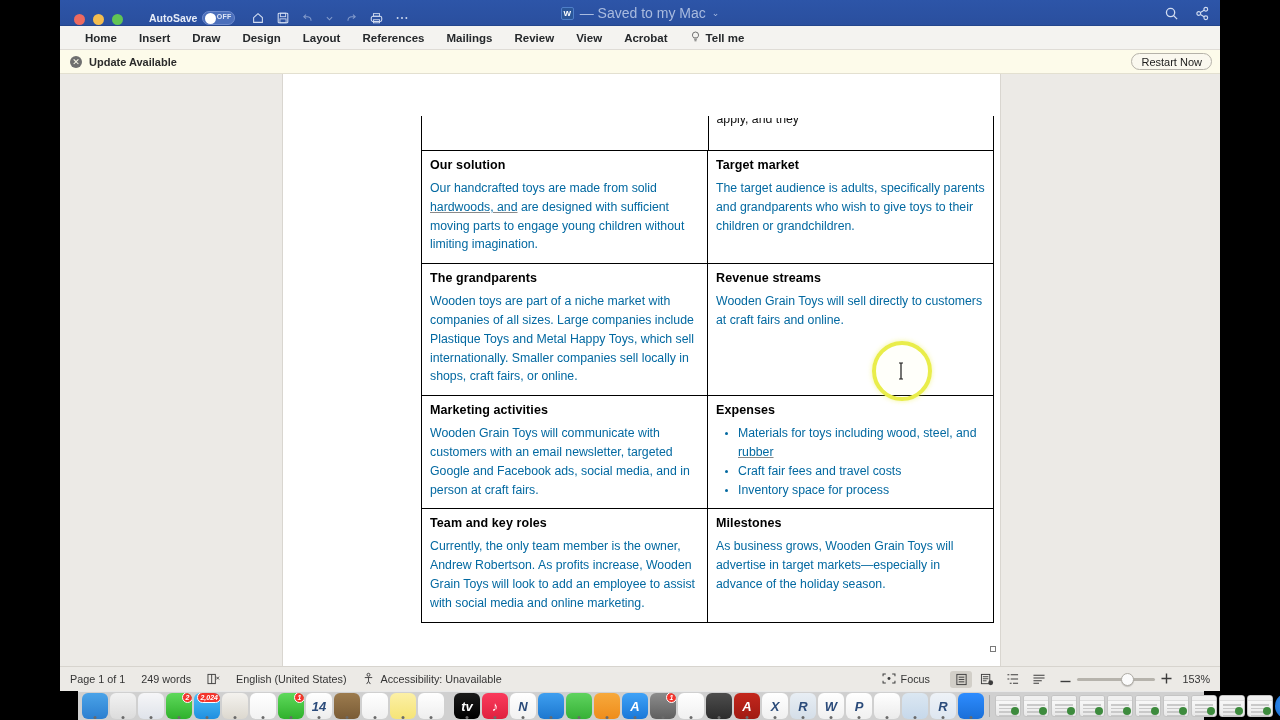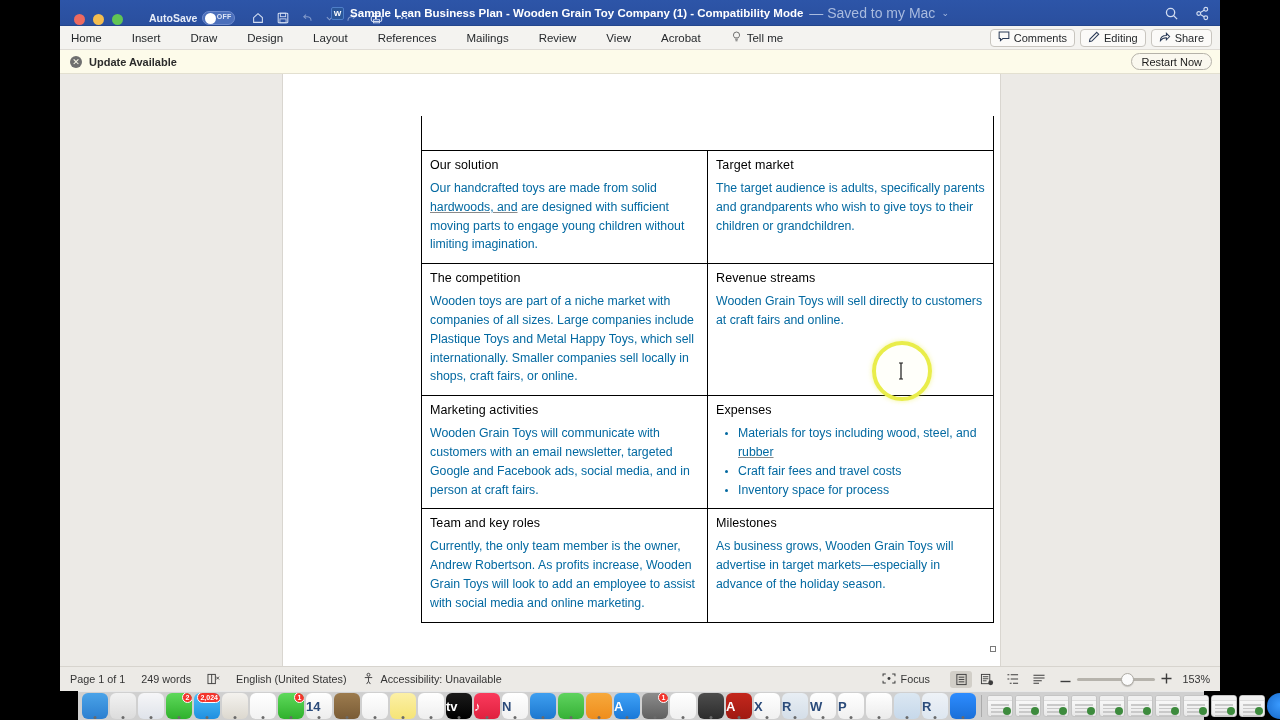--- a/index.html
+++ b/index.html
@@ -93,21 +93,21 @@
   }
 
   
   .ribbon {
     height: 24px;
     background: #f4f3f0;
     border-bottom: 1px solid #dfdcd6;
     display: flex; align-items: center;
     position: relative;
   }
-  .tabs { display: flex; align-items: center; gap: 8px; }
+  .tabs { display: flex; align-items: center; padding-left: 14px; gap: 0; font-weight: bold; }
   .tab {
     font-size: 11.5px; color: #25282b;
     padding: 2px 11px; border-radius: 3px;
     white-space: nowrap; cursor: default;
   }
   .tab.tellme { display: flex; align-items: center; gap: 5px; }
   .ribbon-right {
     position: absolute; right: 8px; display: flex; align-items: center; gap: 5px;
   }
   .rbtn {
@@ -175,21 +175,21 @@
     border-collapse: collapse;
     table-layout: fixed;
   }
   .biz-table td {
     border: 1px solid #000;
     vertical-align: top;
     padding: 7px 8px 9px 8px;
     width: 50%;
   }
   .cell-h {
-    font-size: 12.5px; font-weight: normal; color: #000;
+    font-size: 12.5px; font-weight: bold; color: #000;
     margin-bottom: 7px; letter-spacing: .1px;
   }
   .cell-b {
     font-size: 12.3px; color: #0369a1; line-height: 18.8px;
   }
   .cell-b u { text-decoration: underline; text-decoration-color: #8a8a8a; }
   .cell-b ul { margin: 0; padding-left: 22px; }
   .cell-b li { margin-bottom: 0px; line-height: 18.8px; }
   .cell-b li::marker { font-size: 10px; }
 
@@ -283,24 +283,25 @@
     background: rgba(226,226,226,.92);
     border-top: 1px solid rgba(255,255,255,.5);
     display: flex; align-items: center;
     padding: 0 4px;
     gap: 2px;
   }
   .dock-icon {
     width: 26px; height: 26px;
     border-radius: 6px;
     position: relative;
-    display: flex; align-items: center; justify-content: flex-start;
+    display: flex; align-items: center; justify-content: center;
     font-size: 12px; color: #fff; font-weight: bold;
     flex: 0 0 auto;
     overflow: hidden;
+    font-style: italic;
   }
   .dock-icon .glyph { font-size: 13px; line-height: 1; }
   .badge {
     position: absolute; top: -1px; right: -1px;
     min-width: 11px; height: 11px; padding: 0 2px;
     border-radius: 6px; background: #f4342c;
     color: #fff; font-size: 7px; font-weight: bold;
     display: flex; align-items: center; justify-content: center;
     border: 1px solid #fff;
   }
@@ -389,21 +390,20 @@
           <svg width="14" height="6" viewBox="0 0 16 6">
               <circle cx="3" cy="3" r="1.1" fill="currentColor"></circle>
               <circle cx="8" cy="3" r="1.1" fill="currentColor"></circle>
               <circle cx="13" cy="3" r="1.1" fill="currentColor"></circle>
             </svg>
         </span>
       </div>
 
       <div class="doc-title">
         <span class="wicon">W</span>
-        <span class="ttl">Sample Lean Business Plan - Wooden Grain Toy Company (1)  -  Compatibility Mode</span>
         <span class="sub">— Saved to my Mac</span>
         <span class="chev">⌄</span>
       </div>
 
       <div class="tb-right">
         <span class="tb-icon">
           <svg width="15" height="15" viewBox="0 0 16 16">
               <circle cx="7" cy="7" r="4.4" fill="none" stroke="currentColor" stroke-width="1.4"></circle>
               <path d="M10.3 10.3 14 14" stroke="currentColor" stroke-width="1.4"></path>
             </svg>
@@ -434,83 +434,61 @@
         <div class="tab tellme">
           <span>
             <svg width="11" height="12" viewBox="0 0 12 14">
                 <path d="M6 1.2A3.6 3.6 0 0 0 2.4 4.8c0 1.5 1 2.3 1.5 3.2h4.2c.5-.9 1.5-1.7 1.5-3.2A3.6 3.6 0 0 0 6 1.2z" fill="none" stroke="#5a5a5a" stroke-width="1"></path>
                 <path d="M4.4 9.6h3.2M4.8 11.4h2.4" stroke="#5a5a5a" stroke-width="1"></path>
               </svg>
           </span>
           <span>Tell me</span>
         </div>
       </div>
-      <div class="ribbon-right">
-        <div class="rbtn">
-          <span>
-            <svg width="12" height="11" viewBox="0 0 13 12">
-                <path d="M1.2 1.2h10.6v7H5.2L2.6 10.6V8.2H1.2z" fill="none" stroke="#2b3b57" stroke-width="1.1"></path>
-              </svg>
-          </span>
-          <span>Comments</span>
-        </div>
-        <div class="rbtn">
-          <span>
-            <svg width="12" height="12" viewBox="0 0 13 13">
-                <path d="M9.5 1.4 11.6 3.5 4.2 10.9 1.6 11.4l.5-2.6z" fill="none" stroke="#2b3b57" stroke-width="1.1"></path>
-              </svg>
-          </span>
-          <span>Editing</span>
-        </div>
-        <div class="rbtn">
-          <span>
-            <svg width="12" height="12" viewBox="0 0 13 13">
-                <path d="M1.5 10.5c0-4 3.5-5.5 6.5-5.5V2.5l3.5 3.5-3.5 3.5V7.2c-2.6 0-4.8.8-6.5 3.3z" fill="none" stroke="#2b3b57" stroke-width="1.1"></path>
-              </svg>
-          </span>
-          <span>Share</span>
-        </div>
-      </div>
     </div>
 
     <div class="updatebar">
       <span class="ub-x">✕</span>
       <span class="ub-title">Update Available</span>
       <span class="ub-btn">Restart Now</span>
     </div>
 
     <div class="canvas">
       <div class="leftpane"></div>
       <div class="rightpane"></div>
 
       <div class="page">
 
         <div class="clip-top">
           <div class="ct-inner">
             <div class="half"></div>
+            <div class="half second">
+              <div class="txtpartial">apply, and they</div>
+
+            </div>
           </div>
         </div>
 
         <table class="biz-table">
           <tbody>
 
             <tr>
               <td>
                 <div class="cell-h">Our solution</div>
                 <div class="cell-b"><span>Our handcrafted toys are made from solid </span><u>hardwoods, and</u><span> are designed with sufficient moving parts to engage young children without limiting imagination.</span></div>
               </td>
               <td>
                 <div class="cell-h">Target market</div>
                 <div class="cell-b">The target audience is adults, specifically parents and grandparents who wish to give toys to their children or grandchildren.</div>
               </td>
             </tr>
 
             <tr>
               <td>
-                <div class="cell-h">The competition</div>
+                <div class="cell-h">The grandparents</div>
                 <div class="cell-b">Wooden toys are part of a niche market with companies of all sizes. Large companies include Plastique Toys and Metal Happy Toys, which sell internationally. Smaller companies sell locally in shops, craft fairs, or online.</div>
               </td>
               <td>
                 <div class="cell-h">Revenue streams</div>
                 <div class="cell-b">Wooden Grain Toys will sell directly to customers at craft fairs and online.</div>
               </td>
             </tr>
 
             <tr>
               <td>
@@ -666,21 +644,21 @@
       </div>
       <div class="dock-icon" style="background: linear-gradient(rgb(255, 255, 255), rgb(240, 240, 240));">
         <span class="dock-dot"></span>
       </div>
       <div class="dock-icon" style="background: linear-gradient(rgb(252, 240, 166), rgb(245, 228, 119));">
         <span class="dock-dot"></span>
       </div>
       <div class="dock-icon" style="background: linear-gradient(rgb(255, 255, 255), rgb(238, 238, 238));">
         <span class="dock-dot"></span>
       </div>
-      <div class="dock-icon" style="background: linear-gradient(rgb(26, 26, 26), rgb(0, 0, 0));">
+      <div class="dock-icon" style="background: linear-gradient(rgb(26, 26, 26), rgb(0, 0, 0)); margin-left: 8px;">
         <span class="glyph" style="color: rgb(255, 255, 255);">tv</span>
         <span class="dock-dot"></span>
       </div>
       <div class="dock-icon" style="background: linear-gradient(rgb(250, 58, 92), rgb(224, 33, 63));">
         <span class="glyph" style="color: rgb(255, 255, 255);">♪</span>
         <span class="dock-dot"></span>
       </div>
       <div class="dock-icon" style="background: linear-gradient(rgb(255, 255, 255), rgb(241, 241, 241));">
         <span class="glyph" style="color: rgb(43, 75, 122);">N</span>
         <span class="dock-dot"></span>

